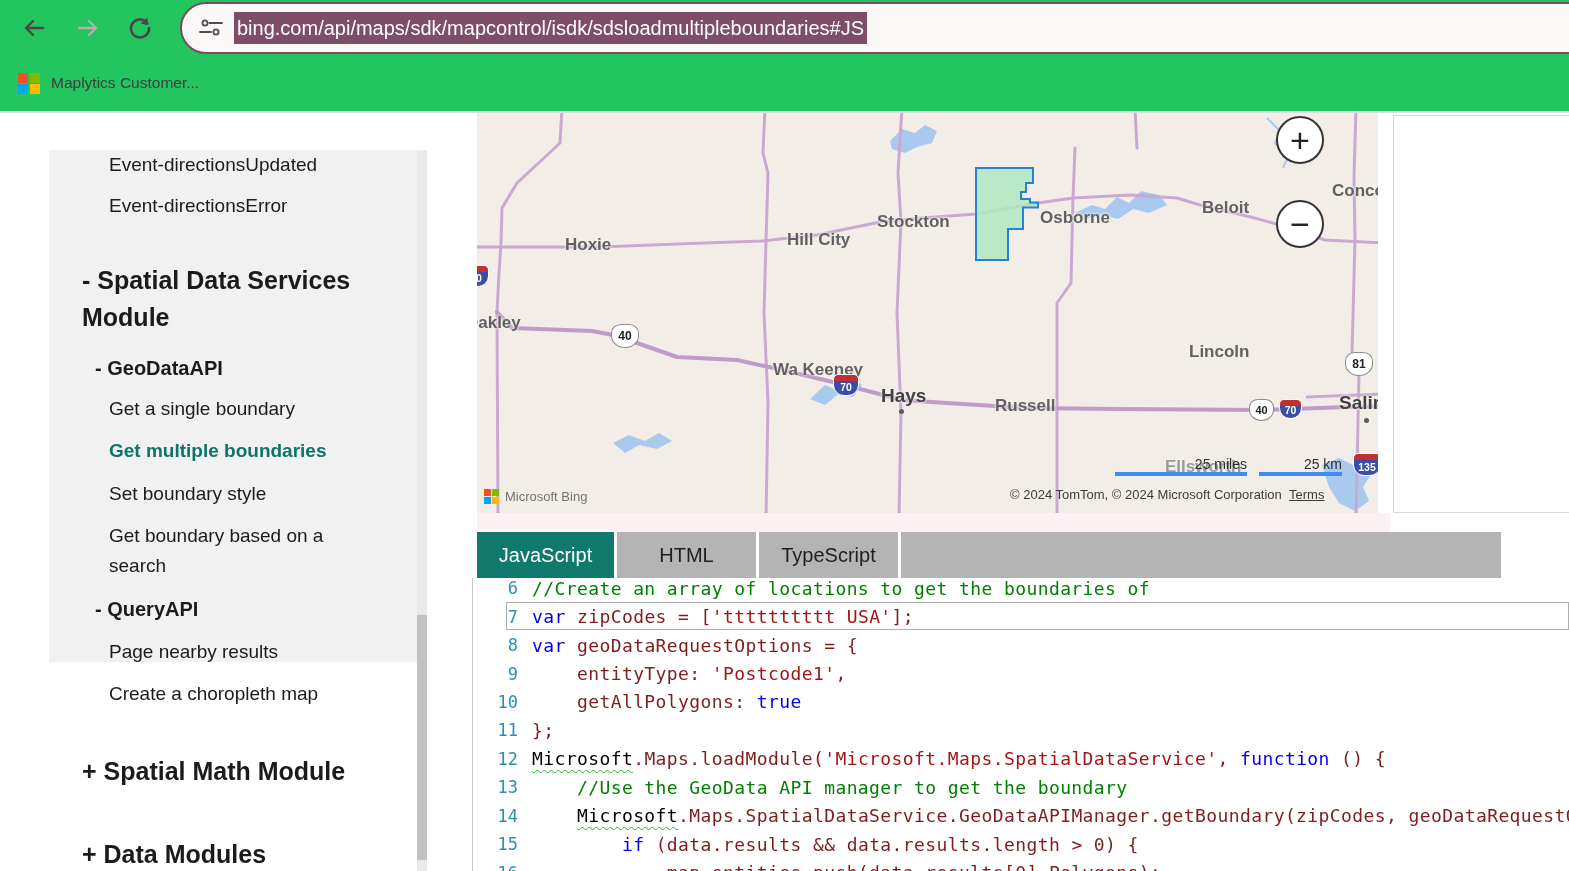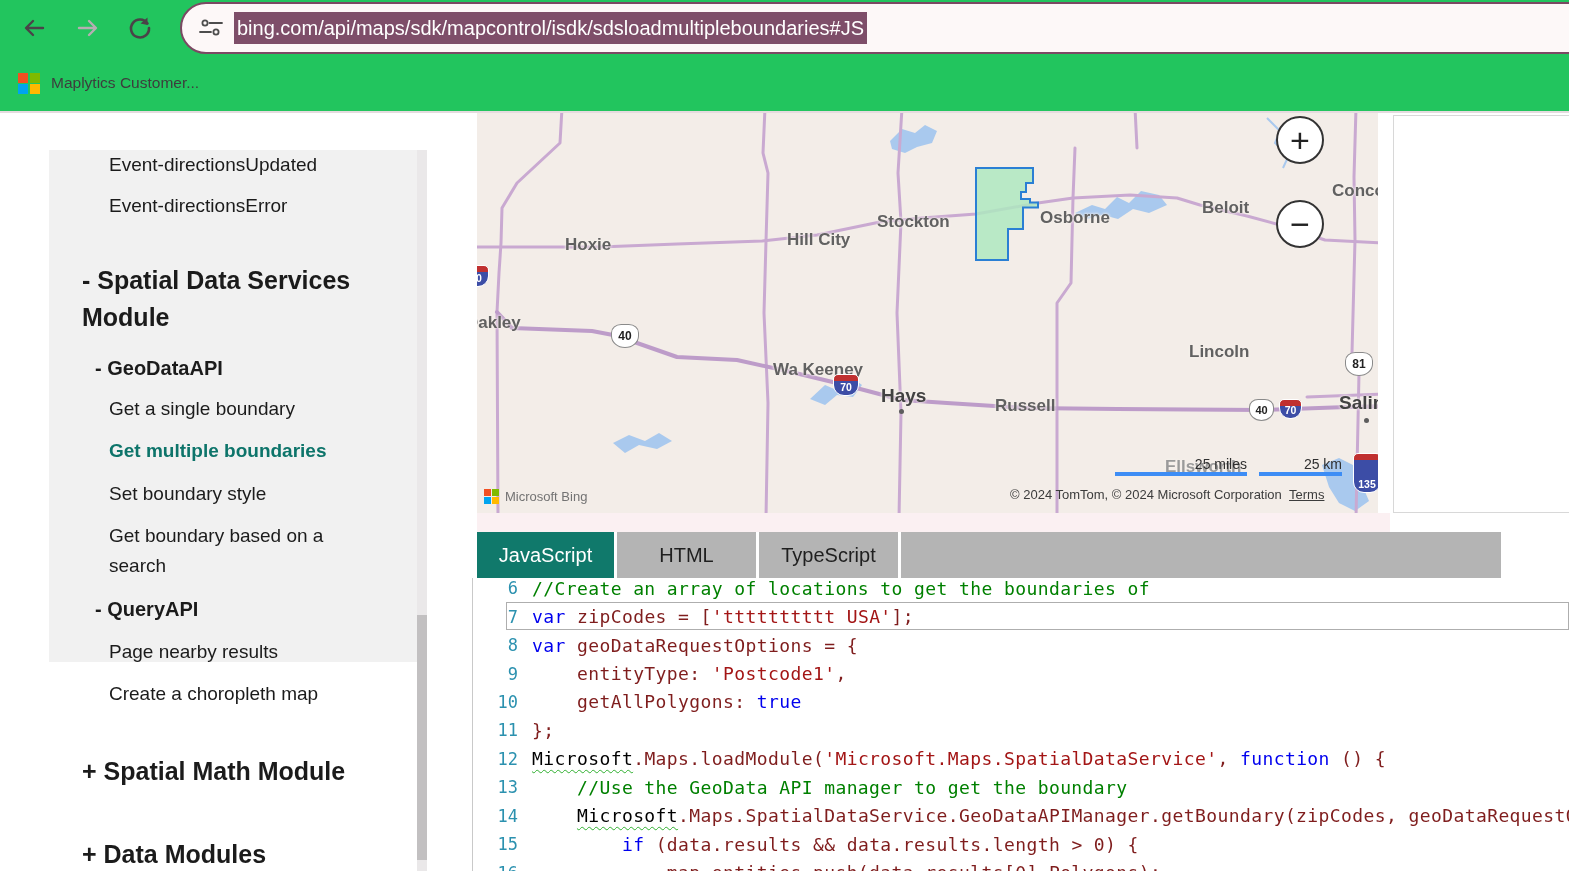--- a/index.html
+++ b/index.html
@@ -180,21 +180,21 @@
       </div>
     <div class="shield-us" style="left:772px;top:286px;width:23px;height:20px;font-size:11px;">
         <span>40</span>
       </div>
     <div class="shield-i" style="left:802px;top:286px;width:23px;height:20px;">
         <span>70</span>
       </div>
     <div class="shield-us" style="left:868px;top:239px;">
         <span>81</span>
       </div>
-    <div class="shield-i" style="left:876px;top:340px;width:28px;height:40px;">
+    <div class="shield-i" style="left:876px;top:340px;width:28px;height:23px;">
         <span>135</span>
       </div>
     <div class="shield-i" style="left:-14px;top:152px;">
         <span>70</span>
       </div>
 
     <div class="zoombtn" style="top:3px;">
         <span>+</span>
       </div>
     <div class="zoombtn" style="top:87px;">

